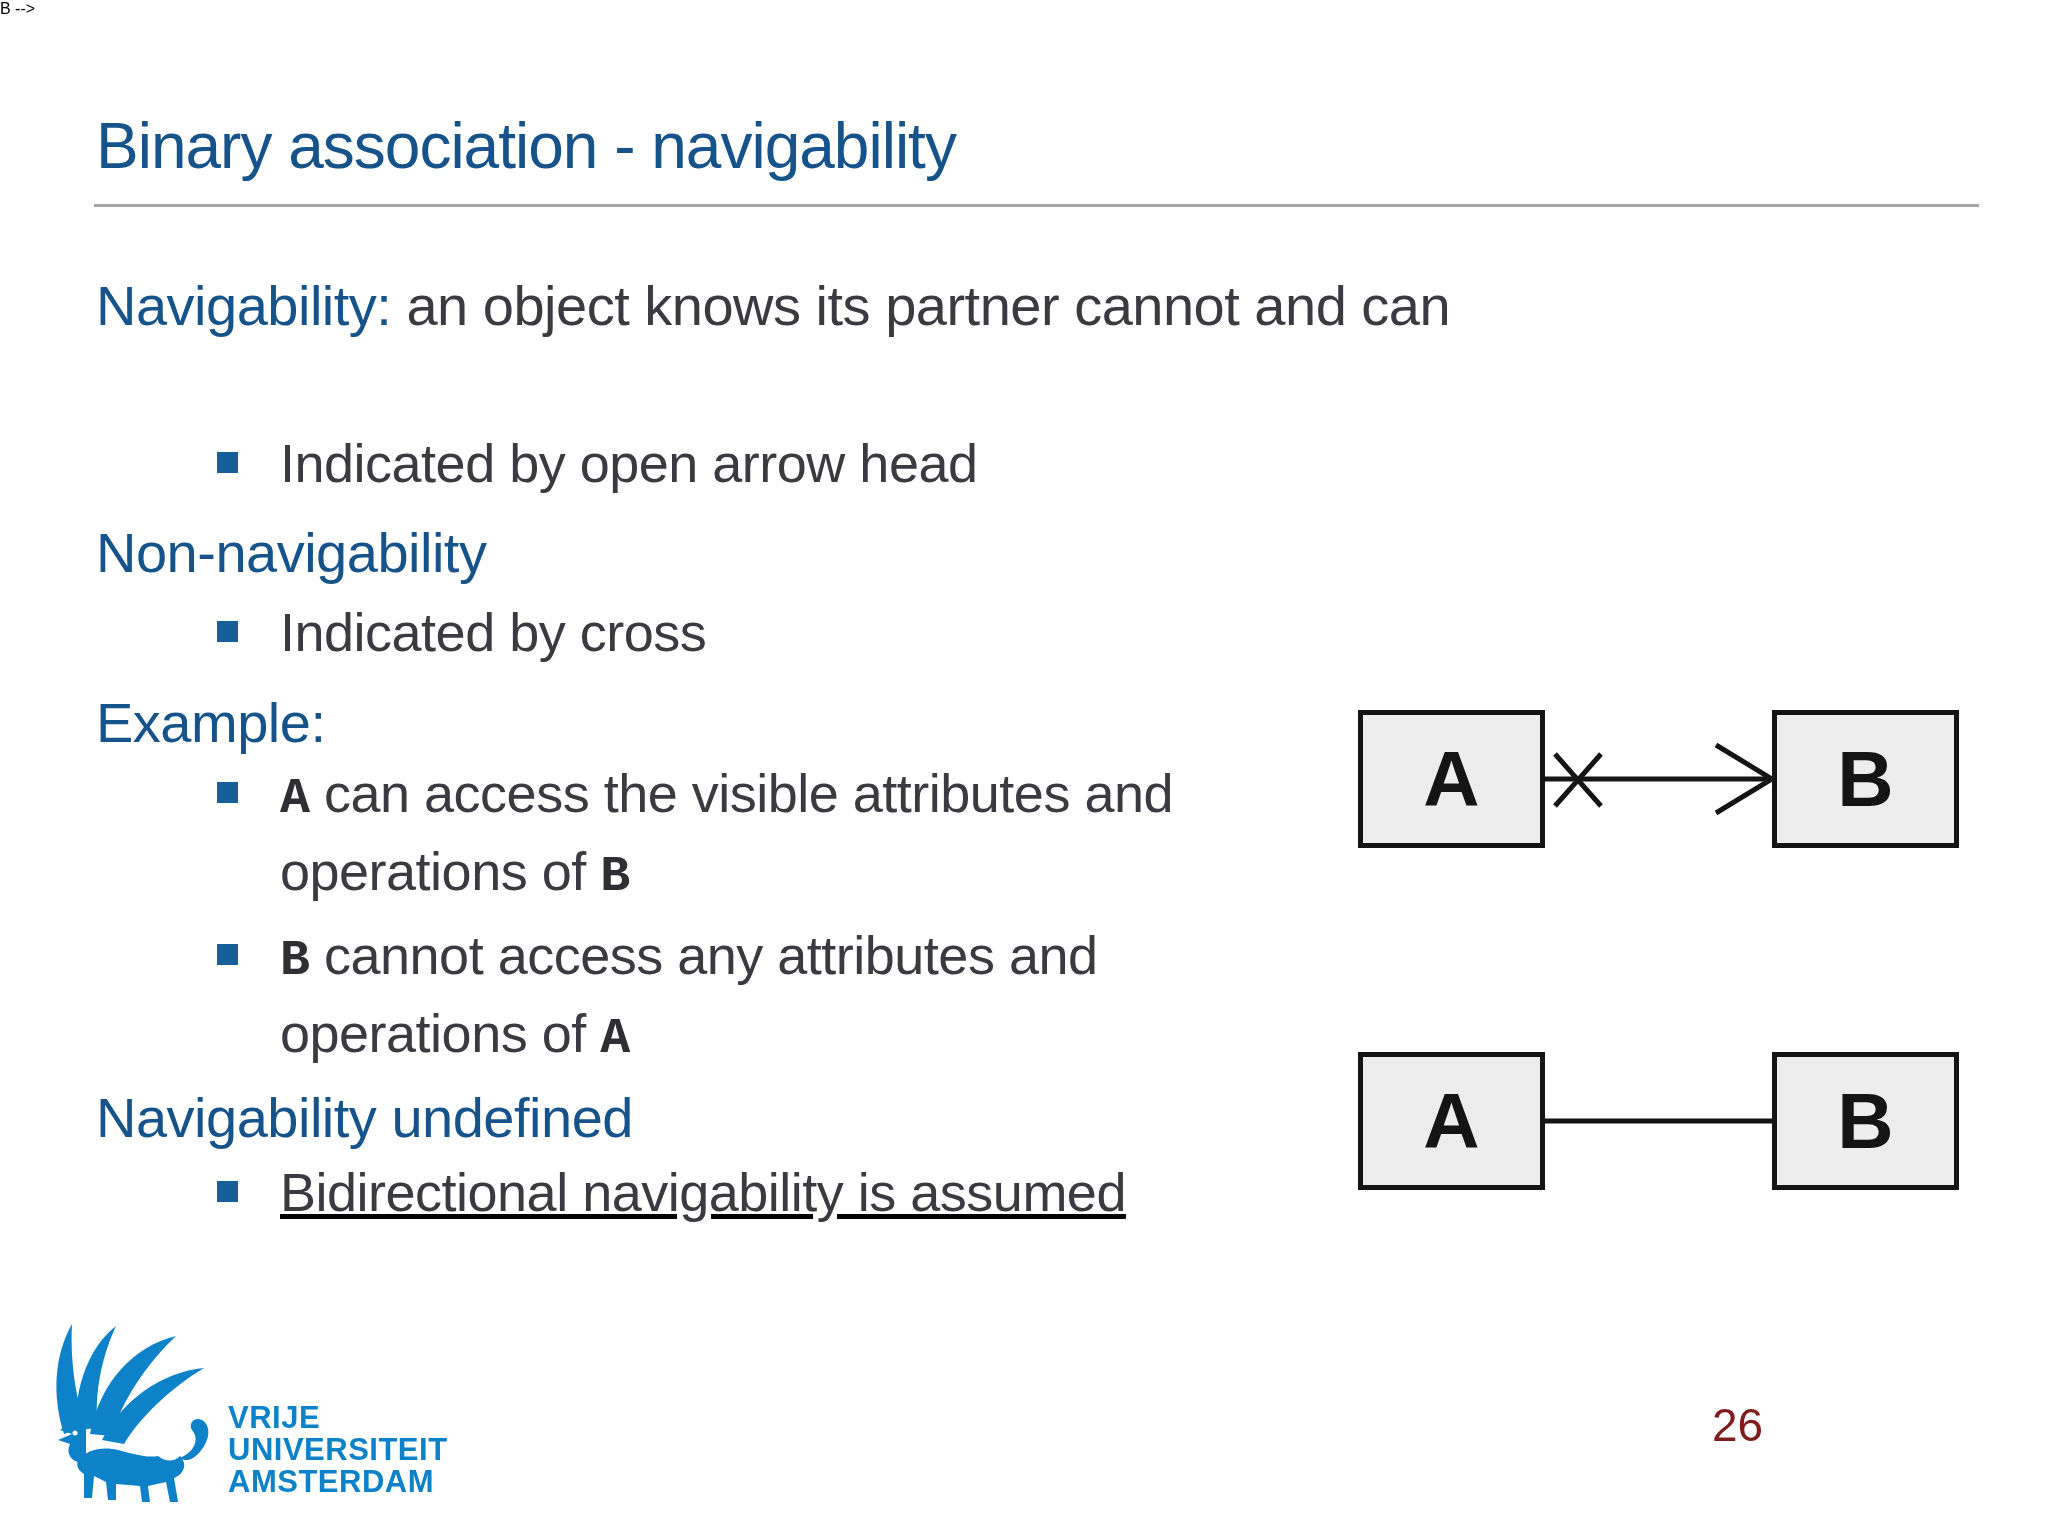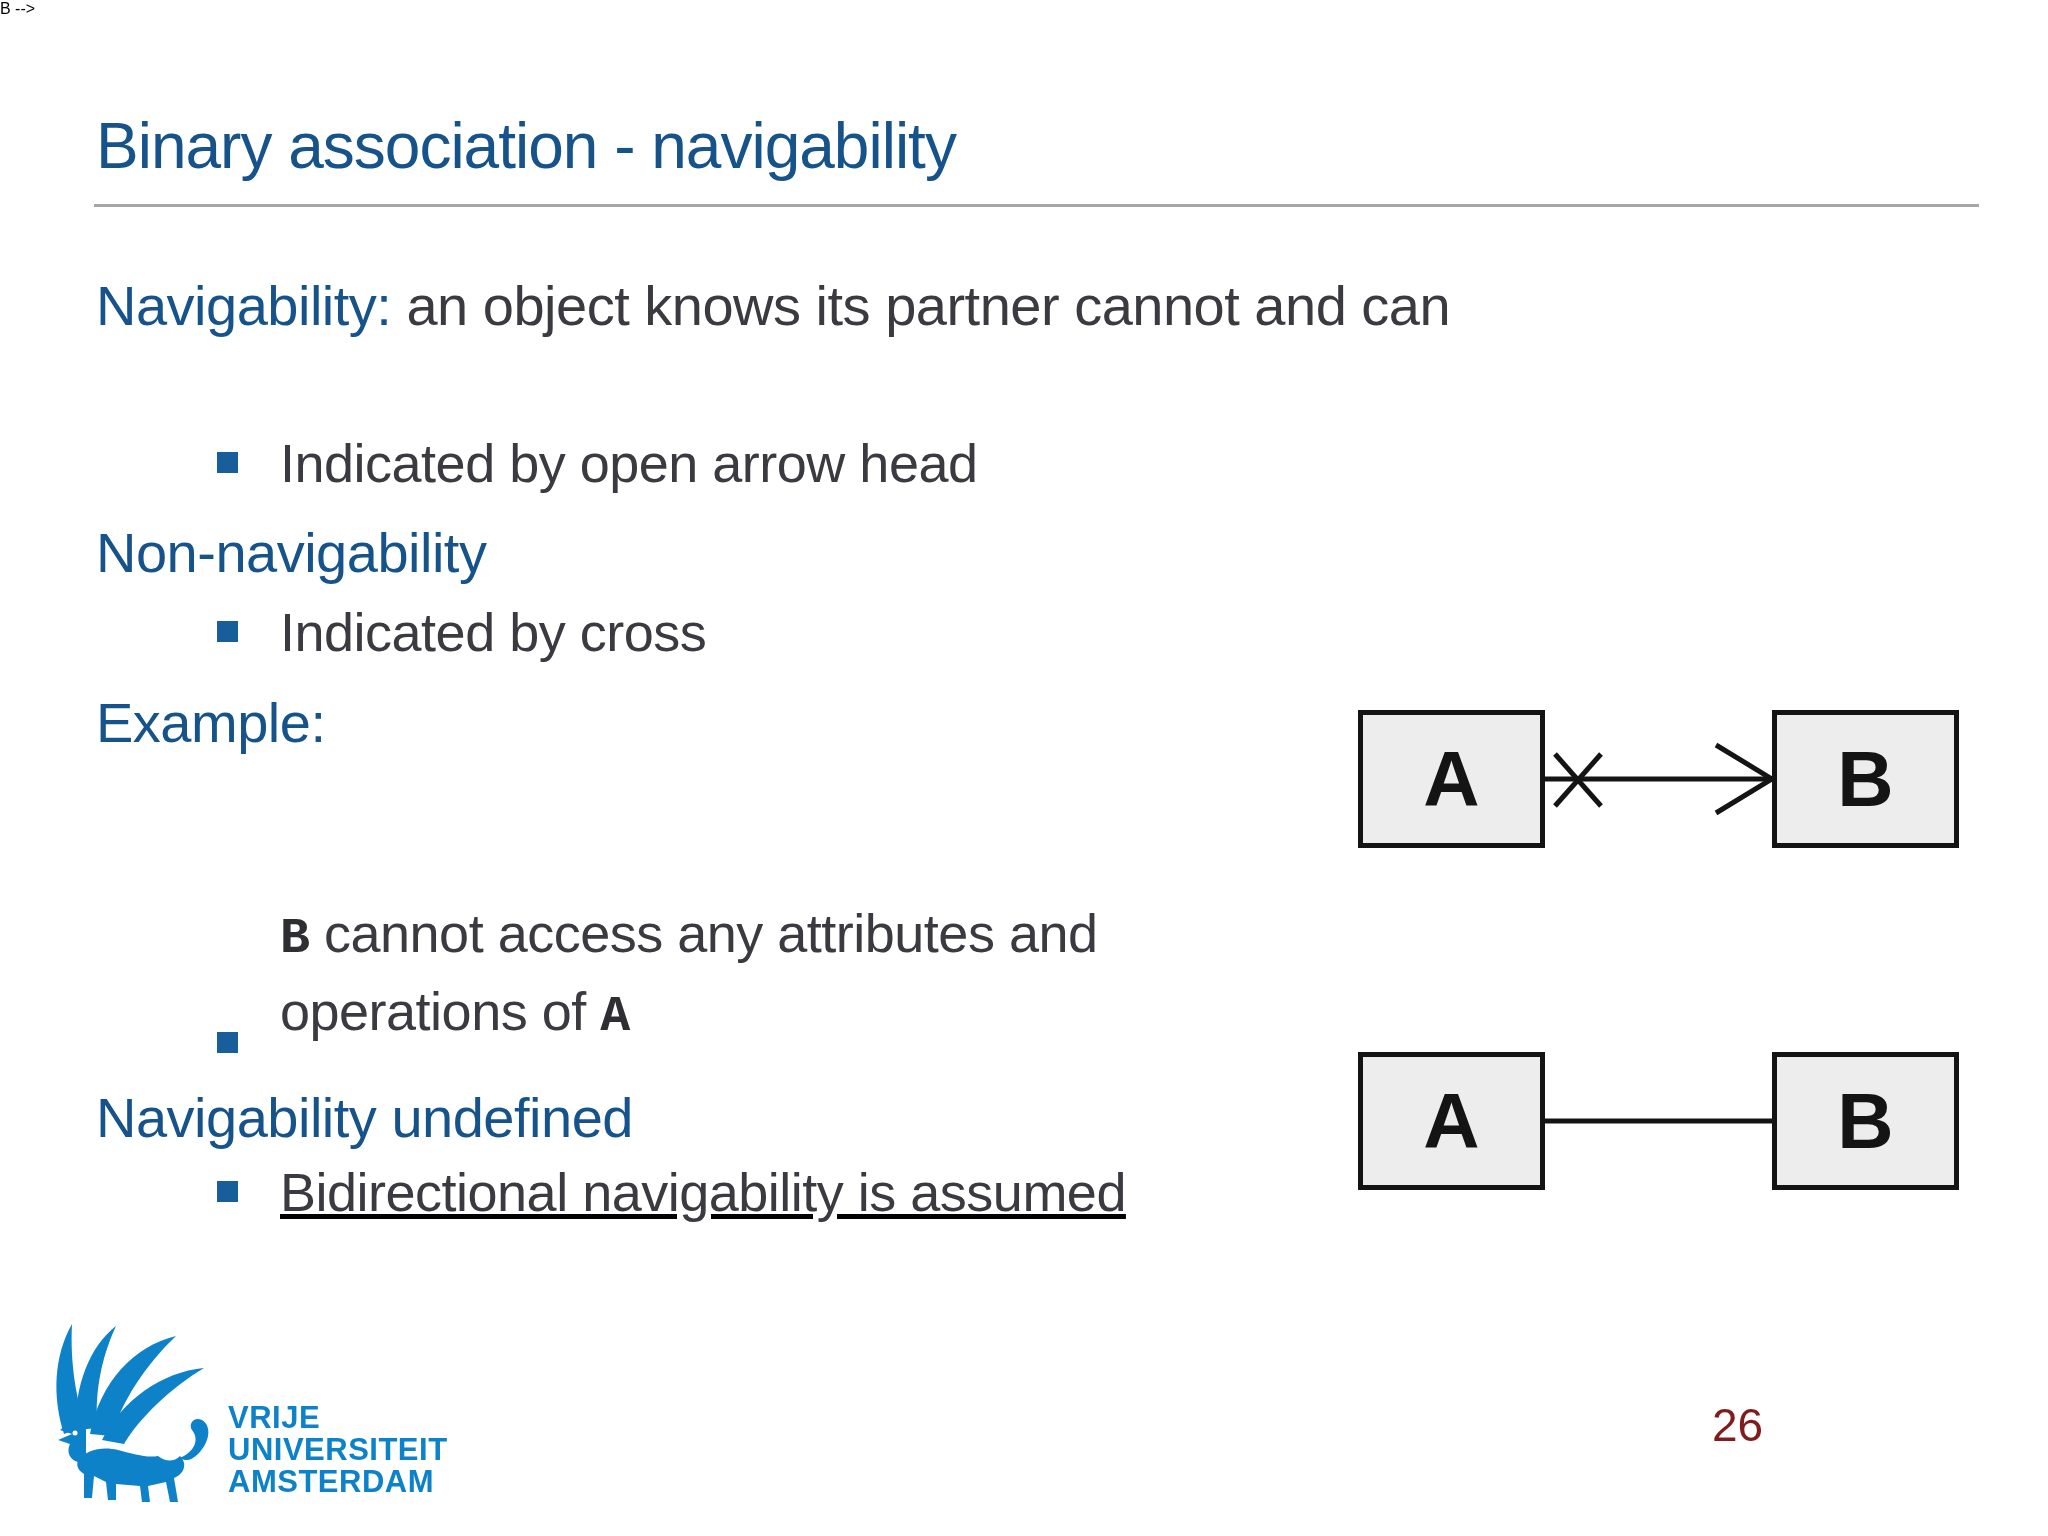--- a/index.html
+++ b/index.html
@@ -71,22 +71,29 @@
 
   <div class="heading" style="top:515px;">Non-navigability</div>
 
   <div class="bullet-row" style="top:596px;">
     <div class="bullet-sq"></div>
     <div class="bullet-text">Indicated by cross</div>
   </div>
 
   <div class="heading" style="top:685px;">Example:</div>
 
+  <div class="bullet-row" style="top:757px;">
+    <div class="bullet-sq"></div>
+    <div class="bullet-text">
+      <div><span class="mono-term">A</span><span> can access the visible attributes and</span></div>
+      <div><span>operations of </span><span class="mono-term">B</span></div>
+    </div>
+  </div>
 
-  <div class="bullet-row" style="top:897px;align-items:flex-end;">
+  <div class="bullet-row" style="top:919px;">
     <div class="bullet-sq"></div>
     <div class="bullet-text">
       <div><span class="mono-term">B</span><span> cannot access any attributes and</span></div>
       <div><span>operations of </span><span class="mono-term">A</span></div>
     </div>
   </div>
 
   <div class="heading" style="top:1080px;">Navigability undefined</div>
 
   <div class="bullet-row" style="top:1156px;text-decoration:underline;">

